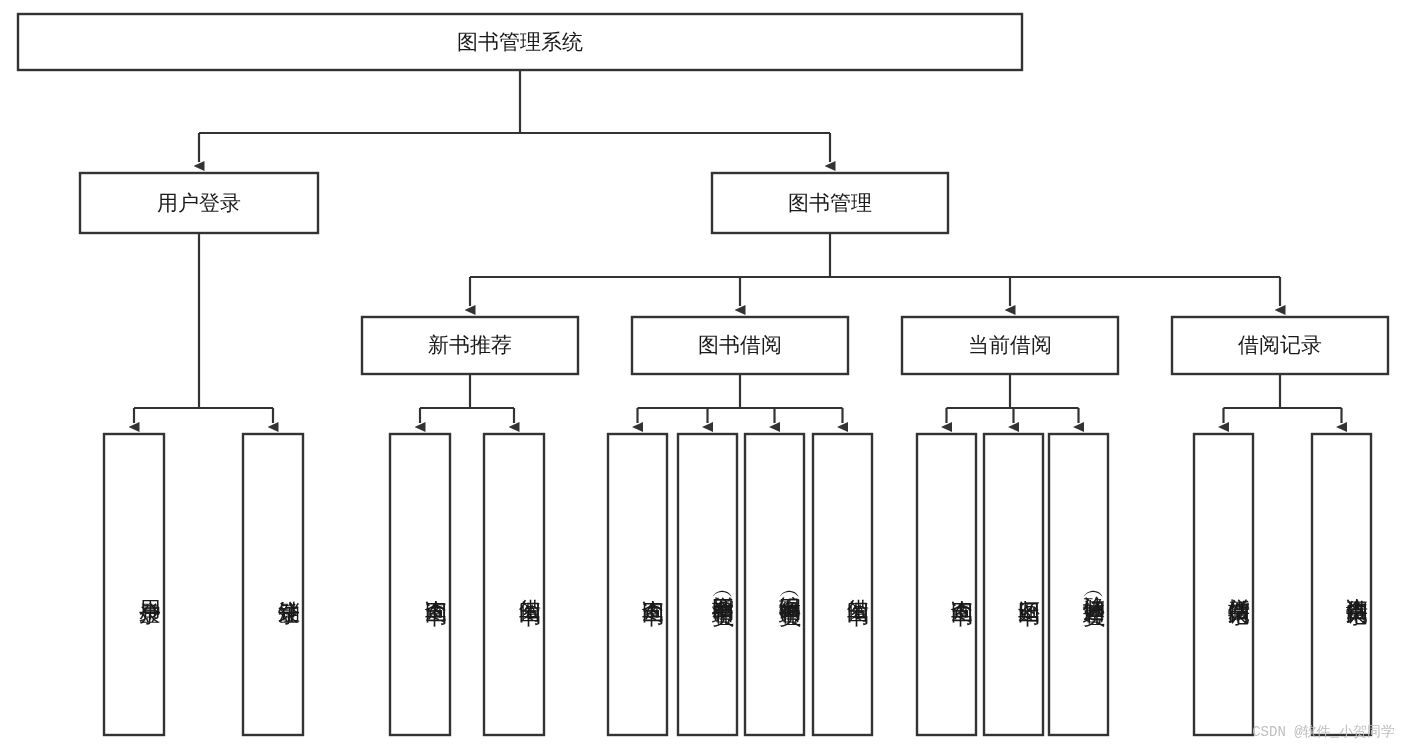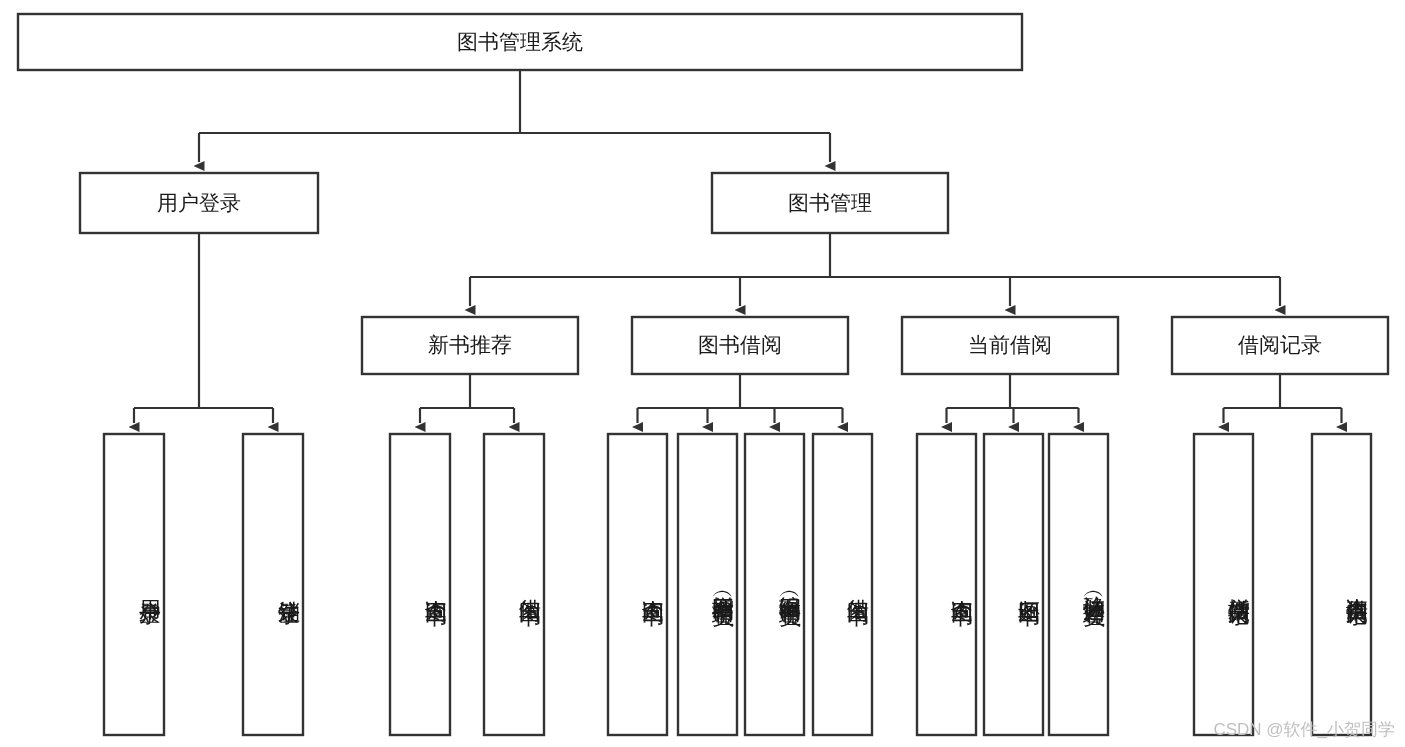--- a/index.html
+++ b/index.html
@@ -53,22 +53,22 @@
     color: #1a1a1a;
     letter-spacing: 1.5px;
     text-align: center;
     white-space: nowrap;
     pointer-events: none;
   }
   .watermark {
     position: absolute;
     right: 10px;
     bottom: 6px;
-    font-family: Liberation Sans, sans-serif;
-    font-size: 17px;
+    font-family: Liberation Mono, monospace;
+    font-size: 14px;
     color: #bfbfbf;
     white-space: nowrap;
     user-select: none;
   }
 </style>
 </head>
 <body>
 
 <div id="diagram-root">
 

